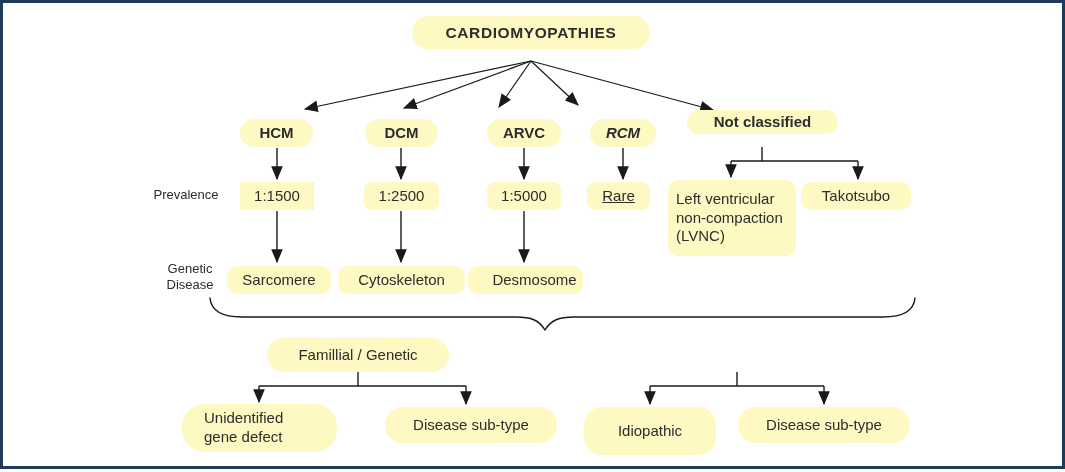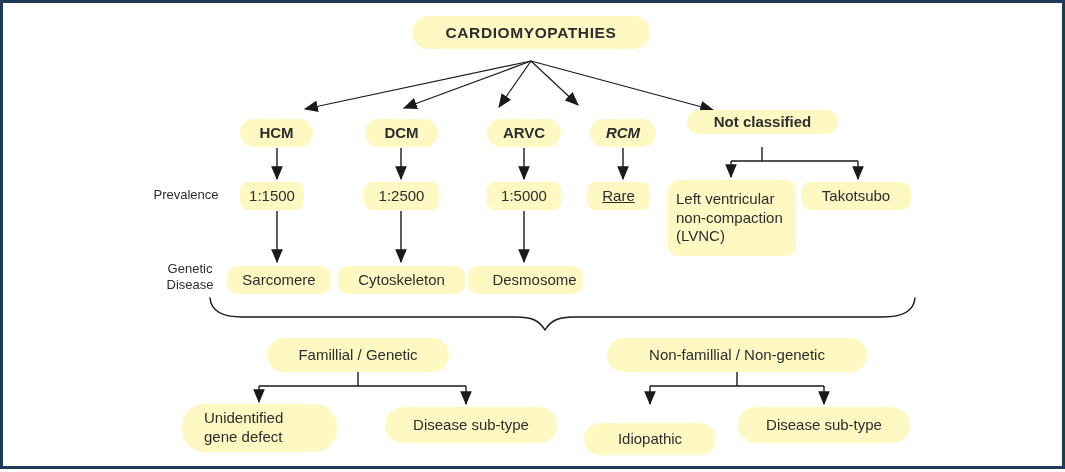--- a/index.html
+++ b/index.html
@@ -107,35 +107,34 @@
 
   <div class="node title-node" style="left:412px; top:16px; width:238px; height:33px; border-radius:17px;">CARDIOMYOPATHIES</div>
 
   <div class="node bold" style="left:240px; top:119px; width:73px; height:28px; border-radius:14px;">HCM</div>
   <div class="node bold" style="left:365px; top:119px; width:73px; height:28px; border-radius:14px;">DCM</div>
   <div class="node bold" style="left:487px; top:119px; width:74px; height:28px; border-radius:14px;">ARVC</div>
   <div class="node bold" style="left:590px; top:119px; width:66px; height:28px; border-radius:14px;font-style:italic;">RCM</div>
   <div class="node bold" style="left:687px; top:110px; width:151px; height:24px; border-radius:14px;">Not classified</div>
 
   <div class="rowlabel" style="left:140px; top:187px; width:92px;">Prevalence</div>
-  <div class="node" style="left:240px; top:182px; width:64px; height:28px; border-radius:8px;">1:1500</div>
+  <div class="node" style="left:240px; top:182px; width:74px; height:28px; border-radius:0;">1:1500</div>
   <div class="node" style="left:364px; top:182px; width:75px; height:28px; border-radius:8px;">1:2500</div>
   <div class="node" style="left:487px; top:182px; width:74px; height:28px; border-radius:8px;">1:5000</div>
   <div class="node" style="left:587px; top:182px; width:63px; height:28px; border-radius:8px;text-decoration:underline;">Rare</div>
 
   <div class="node" style="left:801px; top:182px; width:110px; height:28px; border-radius:10px;">Takotsubo</div>
   <div class="node" style="left:668px; top:180px; width:128px; height:76px; border-radius:10px; padding:0 8px;">Left ventricular non-compaction (LVNC)</div>
 
   <div class="rowlabel" style="left:155px; top:261px; width:70px;">Genetic Disease</div>
   <div class="node" style="left:227px; top:266px; width:104px; height:28px; border-radius:10px;">Sarcomere</div>
   <div class="node" style="left:338px; top:266px; width:127px; height:28px; border-radius:10px;">Cytoskeleton</div>
   <div class="node" style="left:468px; top:266px; width:115px; height:28px; border-radius:10px;padding-left:18px;">Desmosome</div>
 
   <div class="node" style="left:267px; top:338px; width:182px; height:34px; border-radius:17px;">Famillial / Genetic</div>
-  <div class="node" style="left:607px; top:338px; width:260px; height:34px; border-radius:17px;">Non-famillial / Non-genetic</div>
 
   <div class="node" style="left:182px; top:404px; width:155px; height:48px; border-radius:22px; padding:13px 22px;">Unidentified gene defect</div>
   <div class="node" style="left:385px; top:407px; width:172px; height:36px; border-radius:18px;">Disease sub-type</div>
-  <div class="node" style="left:584px; top:407px; width:132px; height:32px; border-radius:18px;margin-top:16px;">Idiopathic</div>
+  <div class="node" style="left:584px; top:407px; width:132px; height:48px; border-radius:18px;">Idiopathic</div>
   <div class="node" style="left:738px; top:407px; width:172px; height:36px; border-radius:18px;">Disease sub-type</div>
 
   <div class="frame"></div>
 </div>
 
 </body></html>

